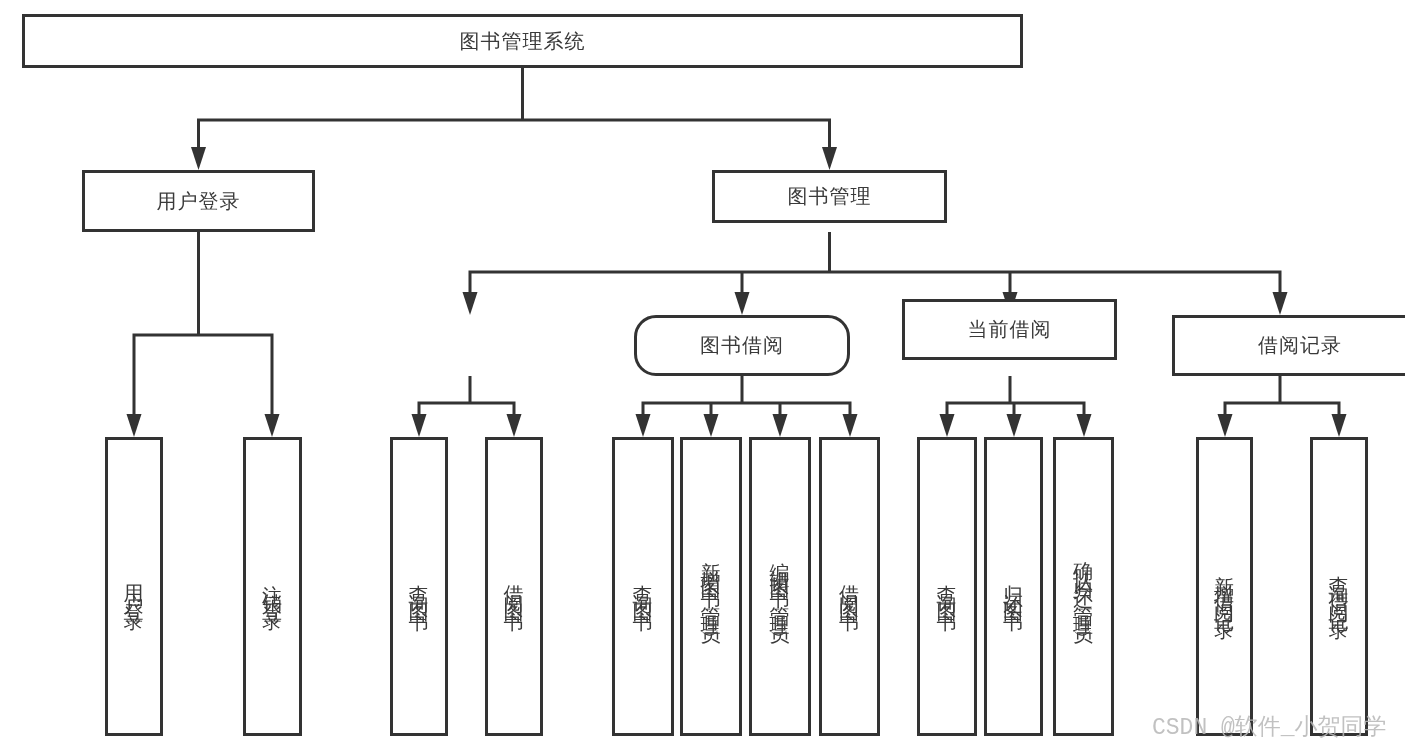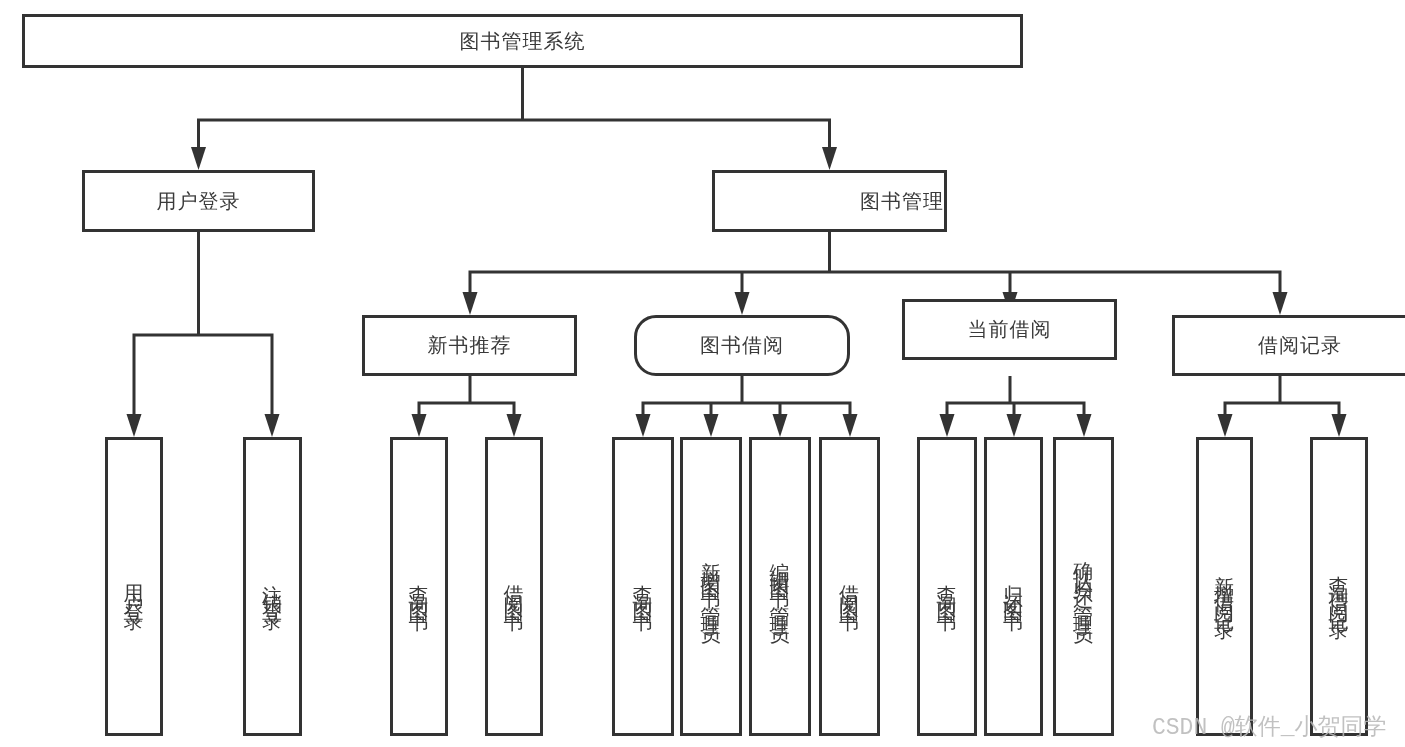--- a/index.html
+++ b/index.html
@@ -9,21 +9,21 @@
   svg.connectors{position:absolute;left:0;top:0;width:1405px;height:747px;z-index:1;}
   .node{position:absolute;box-sizing:border-box;border:3px solid #333333;background:#ffffff;
         display:flex;align-items:center;justify-content:center;z-index:2;
         color:#3a3a3a;}
   .hnode{font-size:20px;letter-spacing:1px;}
   .leaf .vtext{writing-mode:vertical-lr;text-orientation:mixed;line-height:1;
         font-size:20px;letter-spacing:9px;color:#3a3a3a;}
   
   .n-root{left:22px;top:14px;width:1001px;height:54px;}
   .n-user-login{left:82px;top:170px;width:233px;height:62px;}
-  .n-book-mgmt{left:712px;top:170px;width:235px;height:62px;justify-content:flex-end;}
+  .n-book-mgmt{left:712px;top:170px;width:235px;height:53px;}
   .n-new-book{left:362px;top:315px;width:215px;height:61px;}
   .n-book-borrow{left:634px;top:315px;width:216px;height:61px;border-radius:22px;}
   .n-cur-borrow{left:902px;top:299px;width:215px;height:61px;}
   .n-borrow-rec{left:1172px;top:315px;width:256px;height:61px;}
   .leaf{top:437px;height:299px;}
   .l-user-login{left:105px;width:58px;}
   .l-logout{left:243px;width:59px;}
   .l-rec-query{left:390px;width:58px;}
   .l-rec-borrow{left:485px;width:58px;}
   .l-bb-query{left:612px;width:62px;}
@@ -106,23 +106,20 @@
     <span>图书管理系统</span>
   </div>
 
   <div class="node hnode n-user-login">
     <span>用户登录</span>
   </div>
   <div class="node hnode n-book-mgmt">
     <span>图书管理</span>
   </div>
 
-  <div class="node hnode n-new-book">
-    <span>新书推荐</span>
-  </div>
   <div class="node hnode n-book-borrow">
     <span>图书借阅</span>
   </div>
   <div class="node hnode n-cur-borrow">
     <span>当前借阅</span>
   </div>
   <div class="node hnode n-borrow-rec">
     <span>借阅记录</span>
   </div>
 

